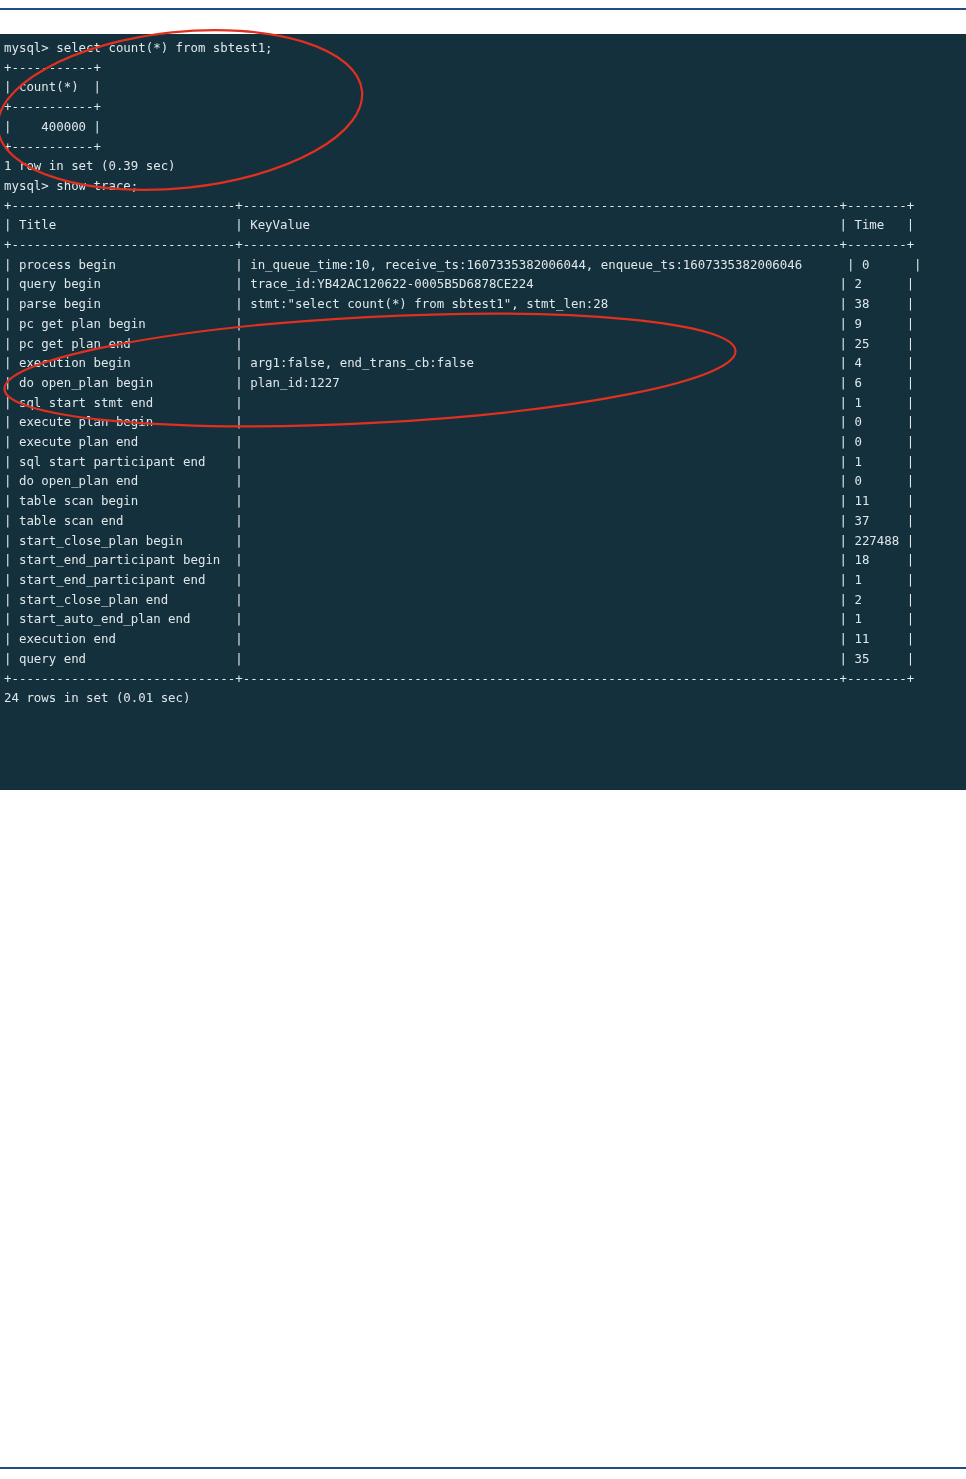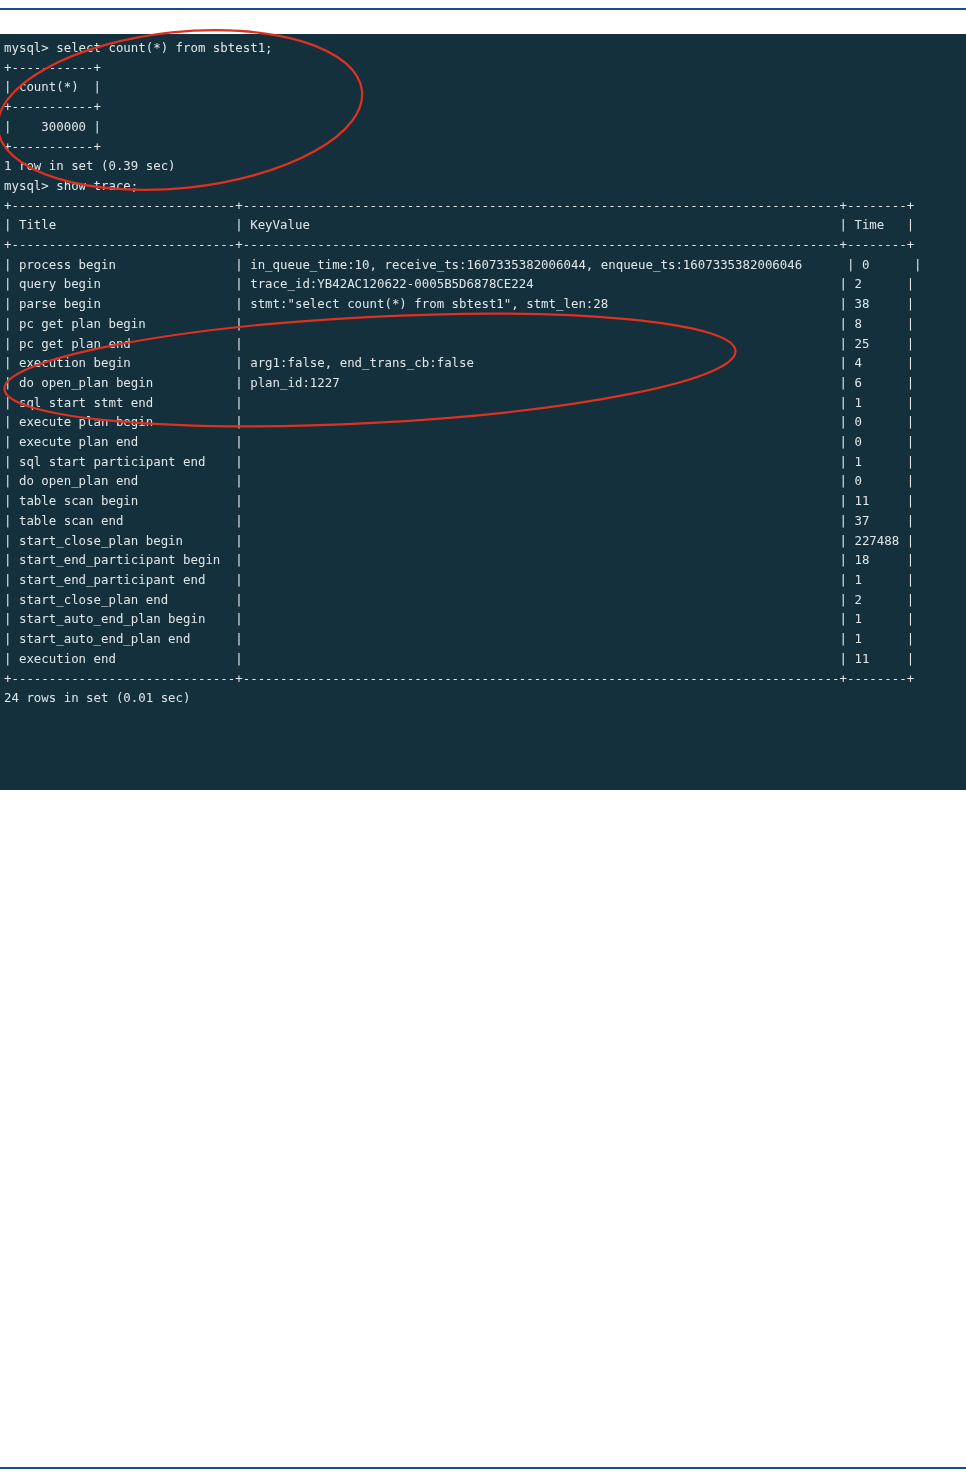--- a/index.html
+++ b/index.html
@@ -83,49 +83,49 @@
 <div class="page">
 
   <div class="top-rule"></div>
 
   <div class="terminal">
     <div class="term-inner">
       <pre class="term-line">mysql&gt; select count(*) from sbtest1;</pre>
       <pre class="term-line">+-----------+</pre>
       <pre class="term-line">| count(*)  |</pre>
       <pre class="term-line">+-----------+</pre>
-      <pre class="term-line">|    300000 |</pre>
+      <pre class="term-line">|    400000 |</pre>
       <pre class="term-line">+-----------+</pre>
       <pre class="term-line">1 row in set (0.39 sec)</pre>
       <pre class="term-line blank"></pre>
       <pre class="term-line">mysql&gt; show trace;</pre>
       <pre class="term-line">+------------------------------+--------------------------------------------------------------------------------+--------+</pre>
       <pre class="term-line">| Title                        | KeyValue                                                                       | Time   |</pre>
       <pre class="term-line">+------------------------------+--------------------------------------------------------------------------------+--------+</pre>
       <pre class="term-line">| process begin                | in_queue_time:10, receive_ts:1607335382006044, enqueue_ts:1607335382006046      | 0      |</pre>
       <pre class="term-line">| query begin                  | trace_id:YB42AC120622-0005B5D6878CE224                                         | 2      |</pre>
       <pre class="term-line">| parse begin                  | stmt:"select count(*) from sbtest1", stmt_len:28                               | 38     |</pre>
-      <pre class="term-line">| pc get plan begin            |                                                                                | 8      |</pre>
+      <pre class="term-line">| pc get plan begin            |                                                                                | 9      |</pre>
       <pre class="term-line">| pc get plan end              |                                                                                | 25     |</pre>
       <pre class="term-line">| execution begin              | arg1:false, end_trans_cb:false                                                 | 4      |</pre>
       <pre class="term-line">| do open_plan begin           | plan_id:1227                                                                   | 6      |</pre>
       <pre class="term-line">| sql start stmt end           |                                                                                | 1      |</pre>
       <pre class="term-line">| execute plan begin           |                                                                                | 0      |</pre>
       <pre class="term-line">| execute plan end             |                                                                                | 0      |</pre>
       <pre class="term-line">| sql start participant end    |                                                                                | 1      |</pre>
       <pre class="term-line">| do open_plan end             |                                                                                | 0      |</pre>
       <pre class="term-line">| table scan begin             |                                                                                | 11     |</pre>
       <pre class="term-line">| table scan end               |                                                                                | 37     |</pre>
       <pre class="term-line">| start_close_plan begin       |                                                                                | 227488 |</pre>
       <pre class="term-line">| start_end_participant begin  |                                                                                | 18     |</pre>
       <pre class="term-line">| start_end_participant end    |                                                                                | 1      |</pre>
       <pre class="term-line">| start_close_plan end         |                                                                                | 2      |</pre>
-      <pre class="term-line">| start_auto_end_plan begin    |                                                                                | 1      |</pre>
       <pre class="term-line">| start_auto_end_plan end      |                                                                                | 1      |</pre>
       <pre class="term-line">| execution end                |                                                                                | 11     |</pre>
+      <pre class="term-line">| query end                    |                                                                                | 35     |</pre>
       <pre class="term-line">+------------------------------+--------------------------------------------------------------------------------+--------+</pre>
       <pre class="term-line">24 rows in set (0.01 sec)</pre>
       <pre class="term-line"></pre>
     </div>
   </div>
 
   <svg class="annot" viewBox="0 0 966 1479">
     <ellipse cx="180" cy="110" rx="183" ry="78" transform="rotate(-6 180 110)" fill="none" stroke="#e03020" stroke-width="2.2"></ellipse>
     <ellipse cx="370" cy="370" rx="366" ry="53" transform="rotate(-3 370 370)" fill="none" stroke="#e03020" stroke-width="2.2"></ellipse>
   </svg>

